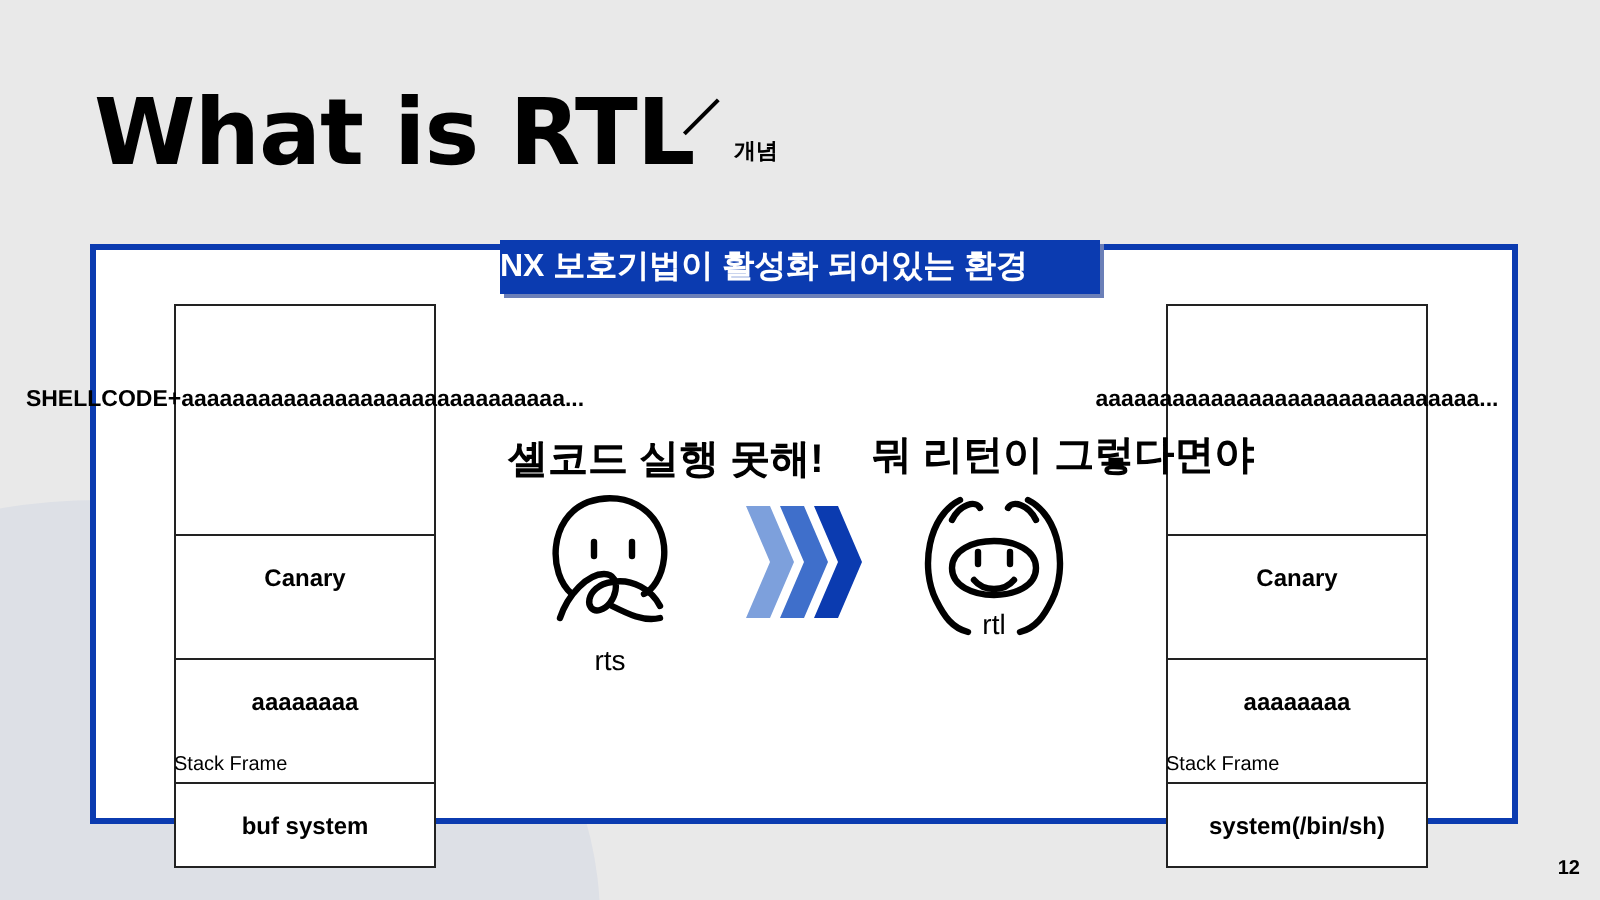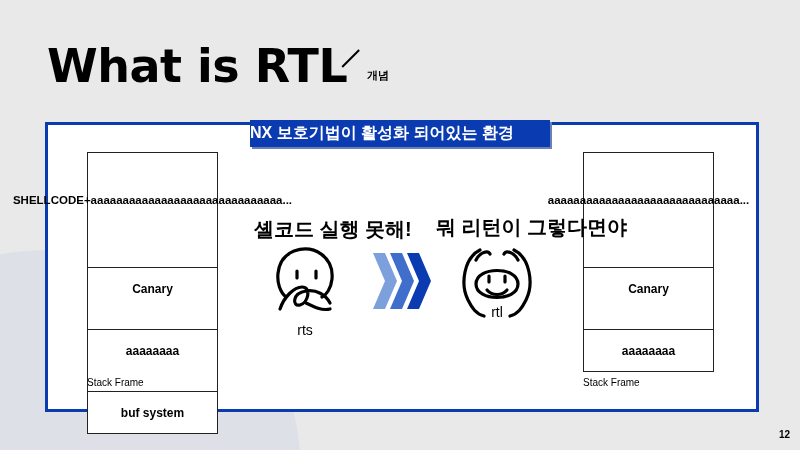--- a/index.html
+++ b/index.html
@@ -99,20 +99,21 @@
 <div class="frame-label" style="left:87px; top:377px;">Stack Frame</div>
 
 <div class="stack" style="left:583px; top:152px;">
   <div class="cell top">
     <div>aaaaaaaaaaaaaaa</div>
     <div>aaaaaaaaaaaaaaa</div>
     <div>...</div>
   </div>
   <div class="cell mid">Canary</div>
   <div class="cell mid">aaaaaaaa</div>
+  <div class="cell mid">system(/bin/sh)</div>
 </div>
 <div class="frame-label" style="left:583px; top:377px;">Stack Frame</div>
 
 <div class="caption" style="left:254px; top:216px;">셸코드 실행 못해!</div>
 <svg style="position:absolute; left:272px; top:247px;" width="66" height="70" viewBox="0 0 66 70">
   <g fill="none" stroke="#000" stroke-width="3.2" stroke-linecap="round" stroke-linejoin="round">
     <path d="M14 50 C2 40 2 12 22 4 C42 -3 62 10 60 32 C59 42 54 48 50 50"></path>
     <line x1="25" y1="24" x2="25" y2="31"></line>
     <line x1="44" y1="24" x2="44" y2="31"></line>
     <path d="M8 62 C12 50 22 40 30 40 C40 40 36 56 28 58 C20 60 20 46 34 44 C44 42 54 48 58 56"></path>

